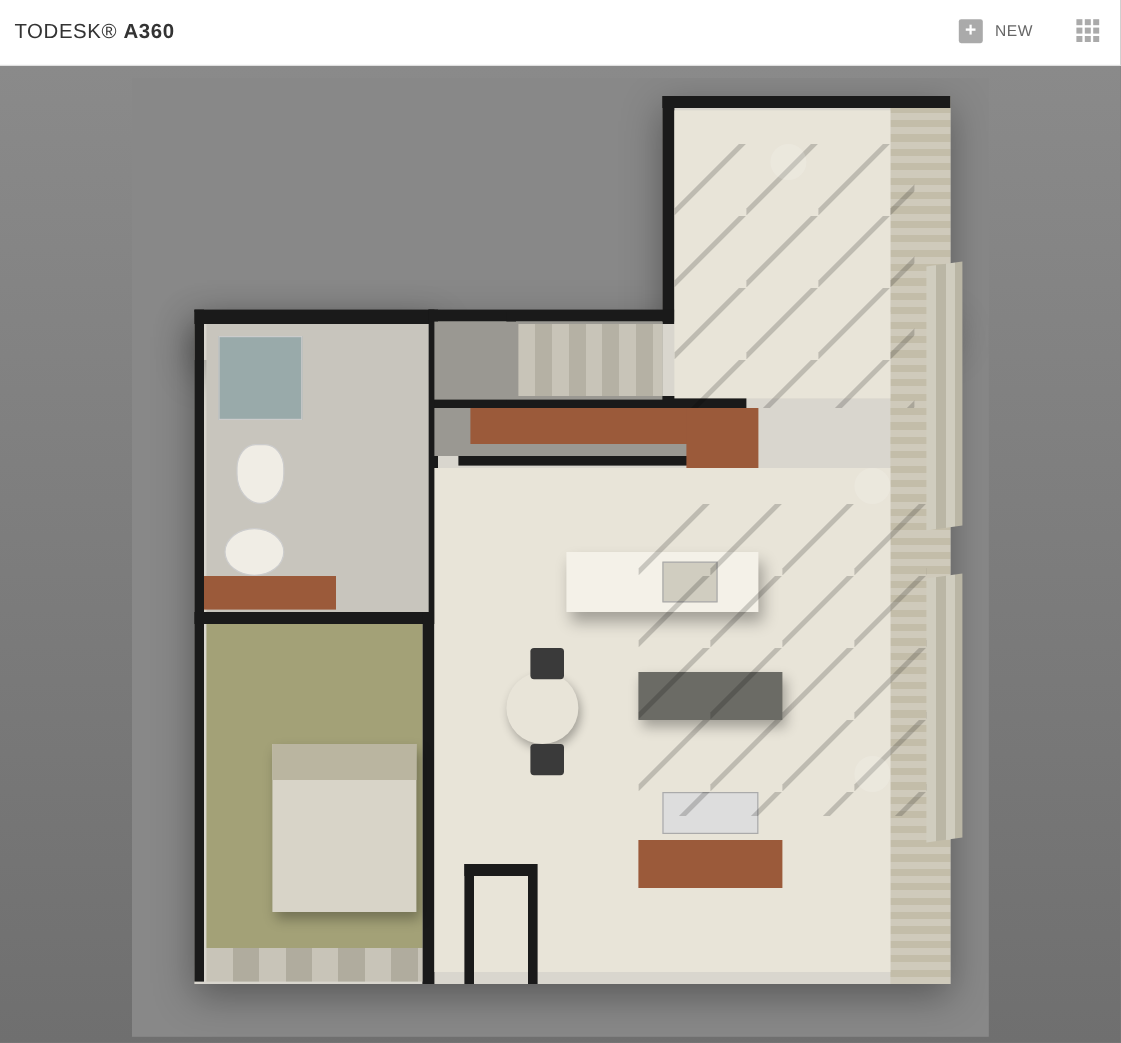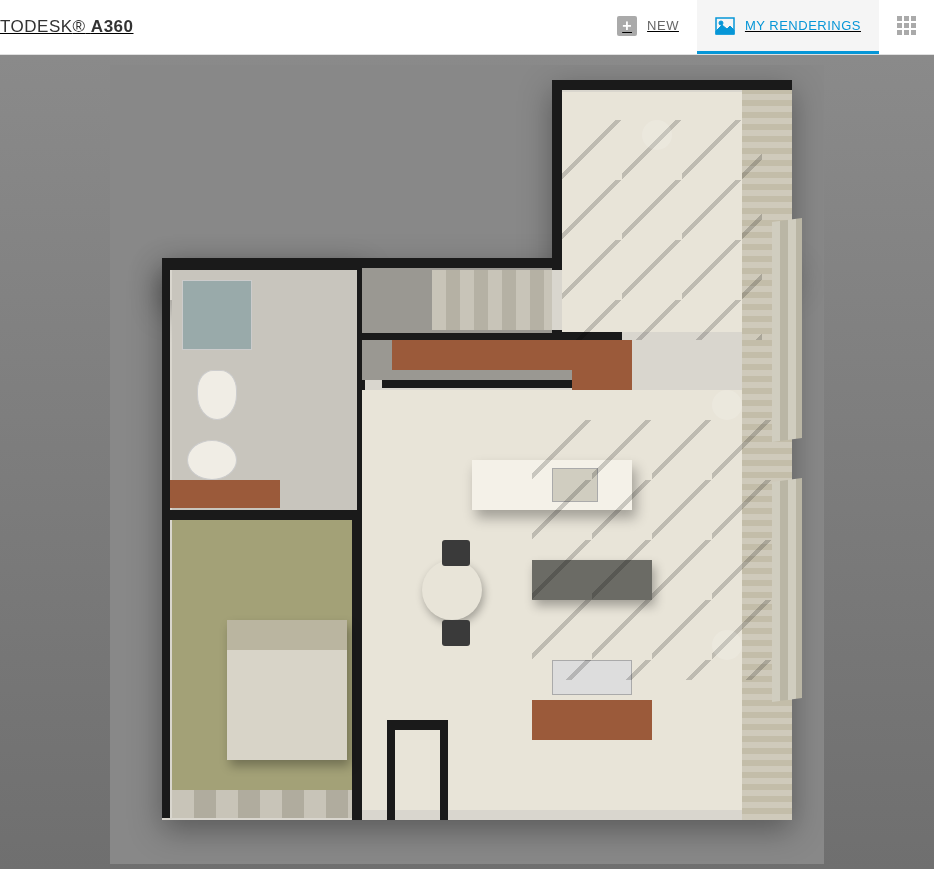--- a/index.html
+++ b/index.html
@@ -9,23 +9,22 @@
       height: 869px;
       overflow: hidden;
       background: #7a7a7a;
     }
     .header {
       height: 55px;
       background: #fff;
       display: flex;
       align-items: center;
       justify-content: space-between;
-      padding: 0 0 0 0;
+      padding: 0 0 0 12px;
       border-bottom: 1px solid #e0e0e0;
-      text-decoration: underline;
     }
     .brand {
       font-size: 17px;
       color: #333;
       padding-left: 0;
       letter-spacing: 0.5px;
     }
     .brand .lighter { font-weight: 300; }
     .brand .bold { font-weight: 700; }
     .nav {
@@ -177,30 +176,20 @@
 
 <div class="header">
   <div class="brand">
     <span class="lighter">TODESK</span><span class="lighter">®</span>
     <span class="bold">A360</span>
   </div>
   <div class="nav">
     <div class="nav-item">
       <div class="icon-plus">+</div>
       <span>NEW</span>
-    </div>
-    <div class="nav-item active">
-      <div class="icon-box">
-        <svg width="20" height="18" viewBox="0 0 20 18">
-          <rect x="1" y="1" width="18" height="16" stroke="#0696d7" stroke-width="1.5" fill="none"></rect>
-          <circle cx="6" cy="6" r="2" fill="#0696d7"></circle>
-          <path d="M1 14 L7 8 L12 12 L15 9 L19 13 L19 17 L1 17 Z" fill="#0696d7"></path>
-        </svg>
-      </div>
-      <span>MY RENDERINGS</span>
     </div>
     <div class="nav-item">
       <div class="icon-grid">
         <span></span>
           <span></span>
           <span></span>
         <span></span>
           <span></span>
           <span></span>
         <span></span>

